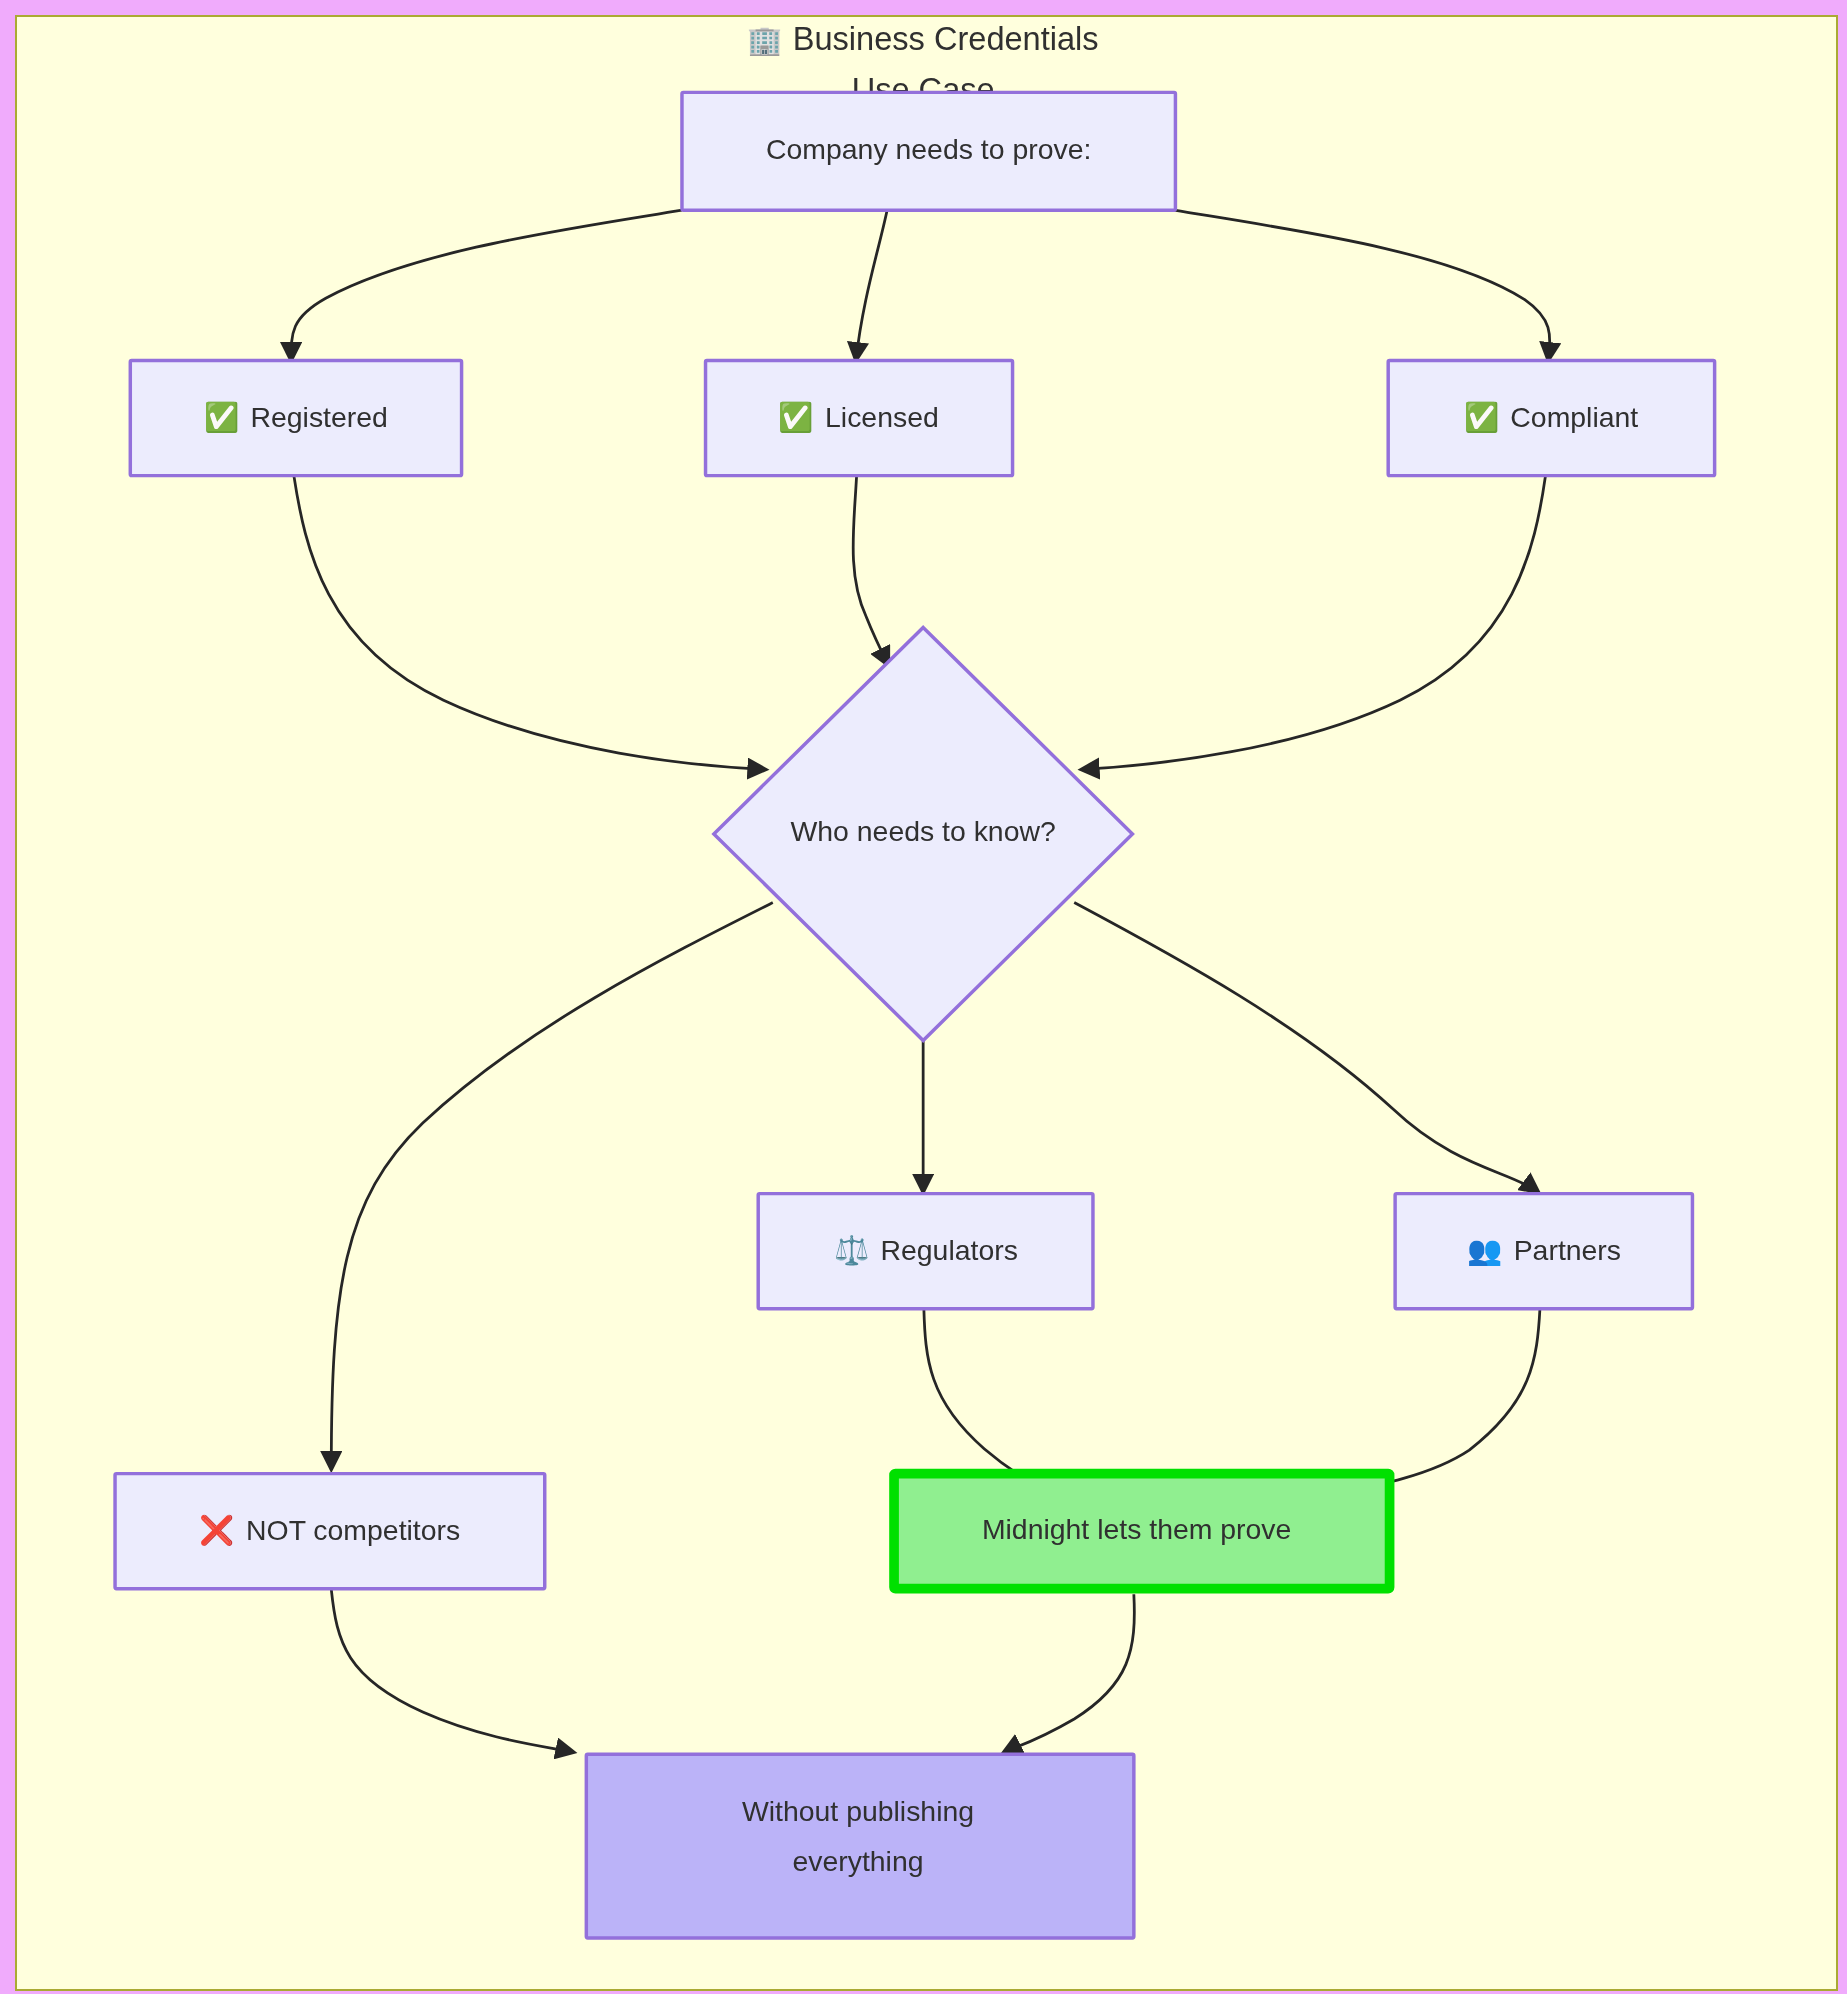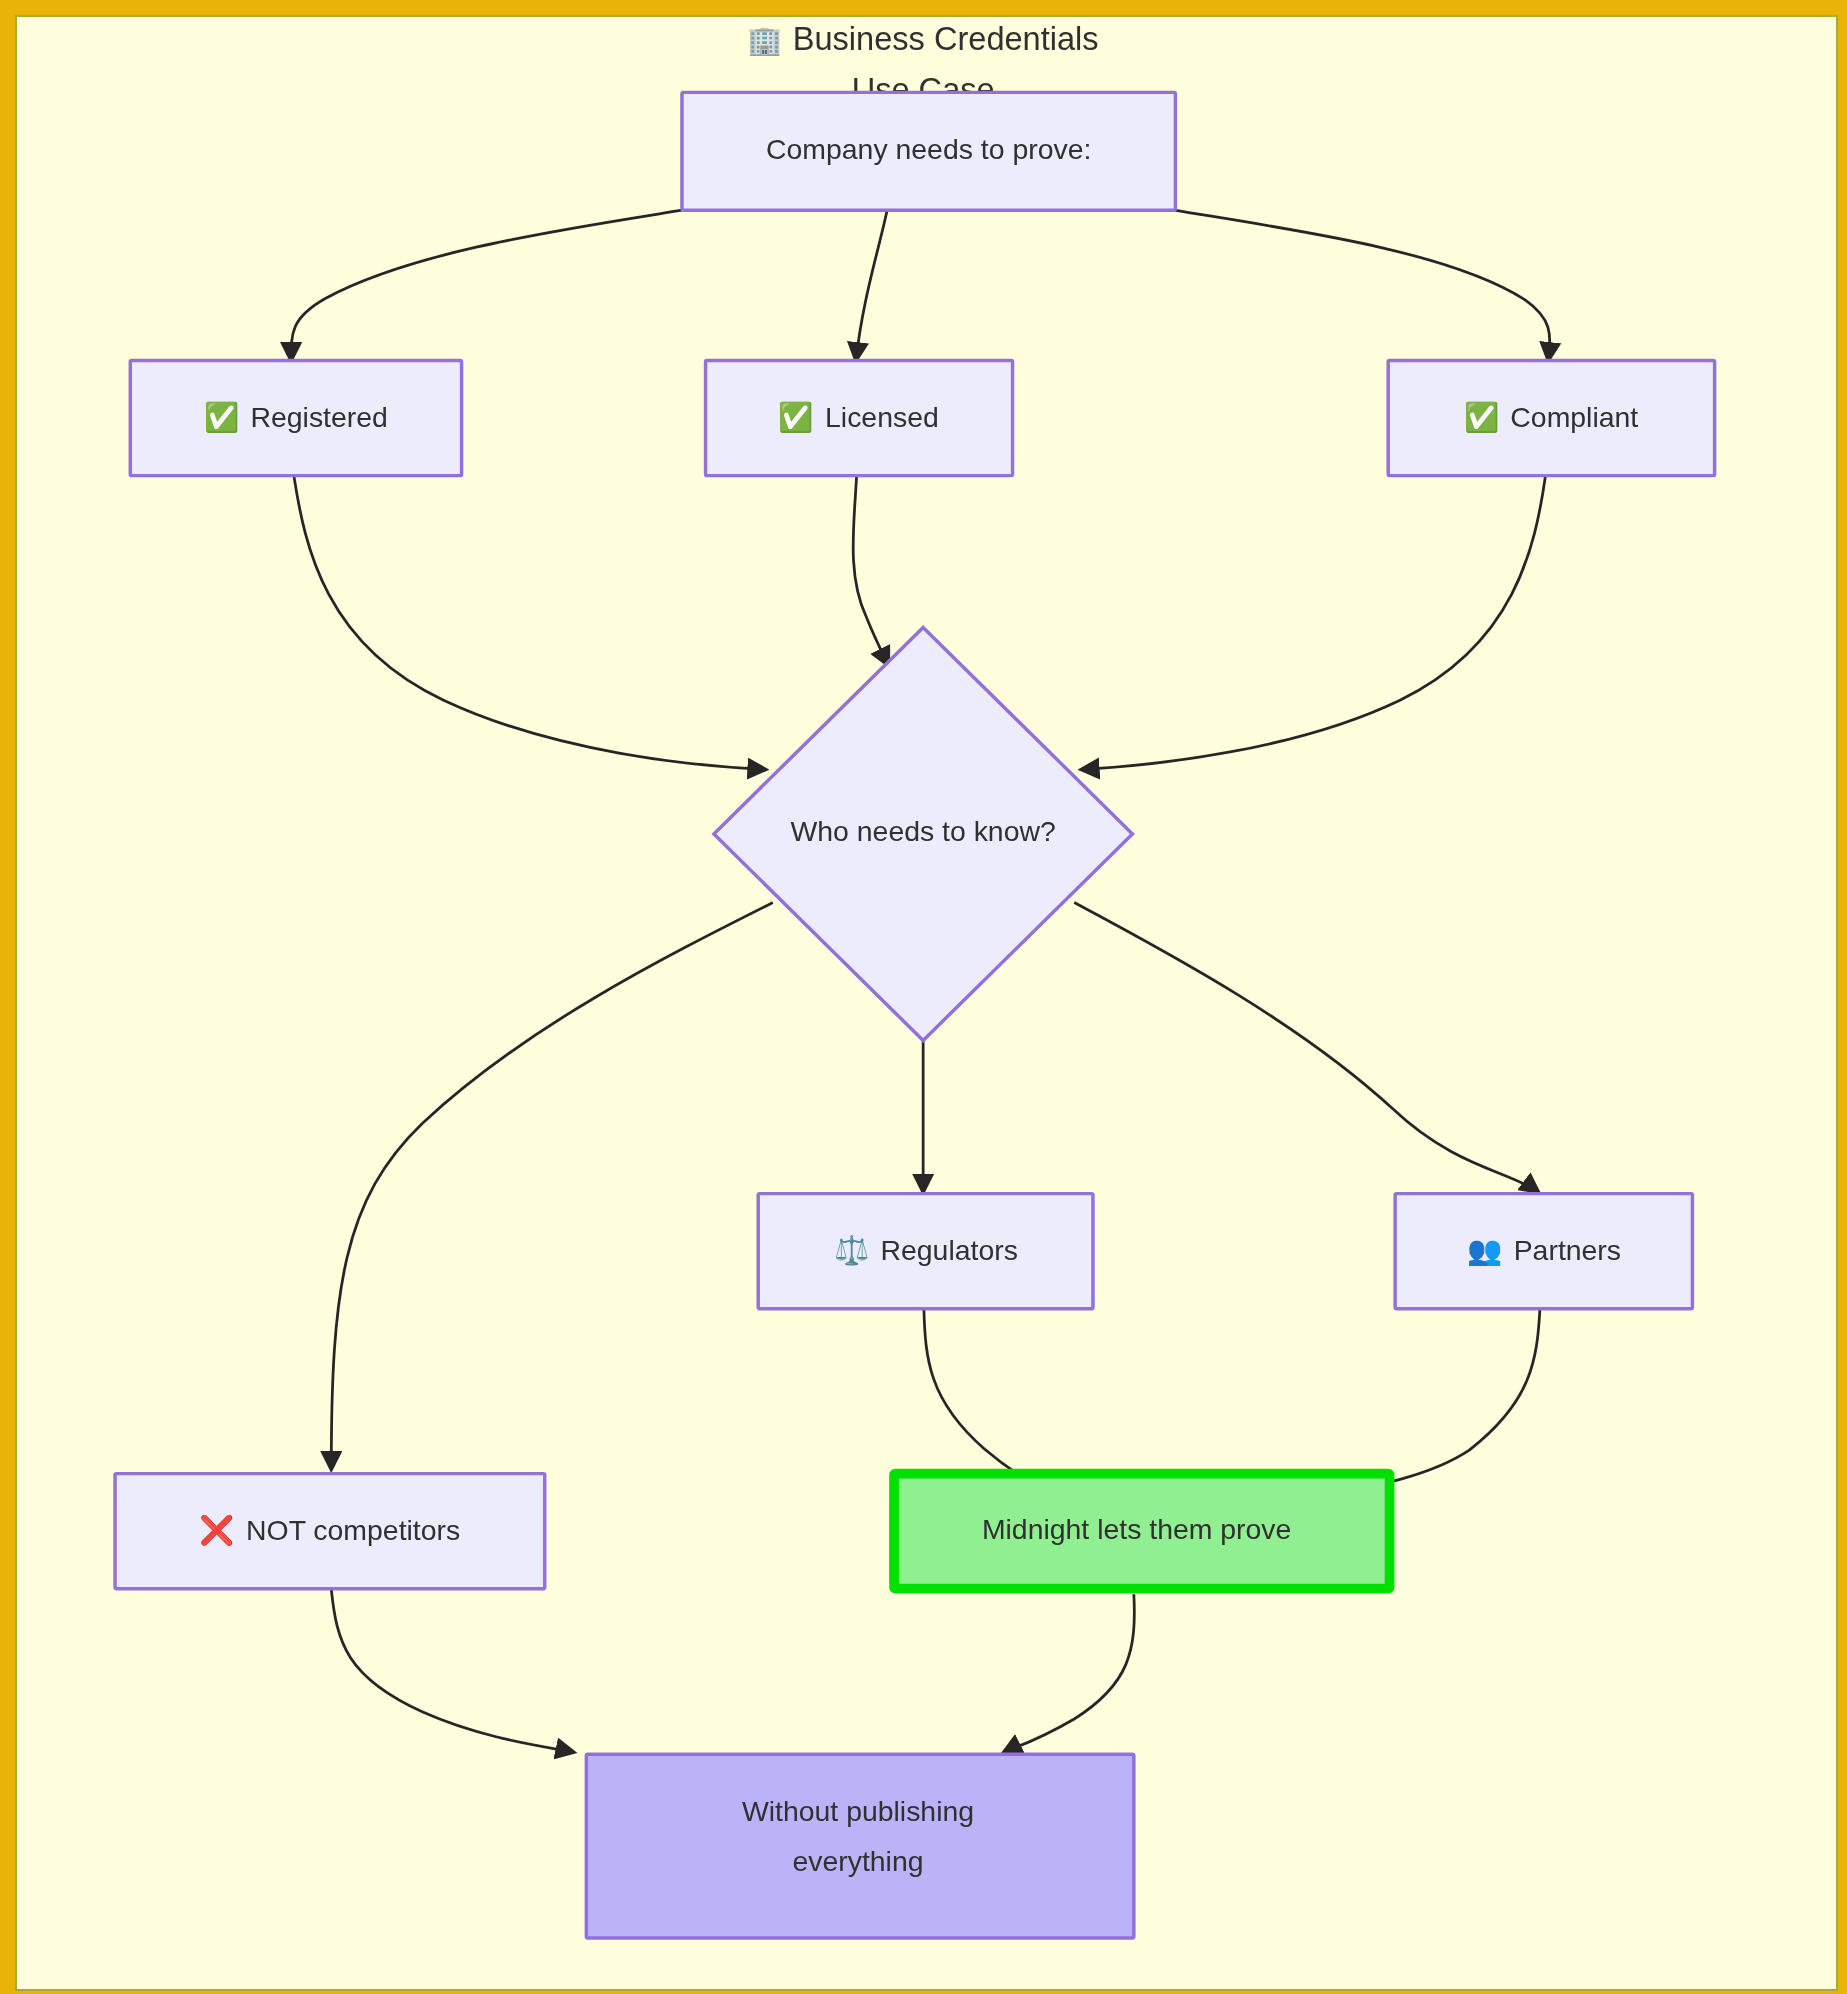--- a/index.html
+++ b/index.html
@@ -4,21 +4,21 @@
 <style>
   html, body {
     margin: 0;
     padding: 0;
     background: #ffffff;
   }
   #canvas-wrap {
     position: relative;
     width: 1847px;
     height: 1995px;
-    background: #eab308;
+    background: #f0abfc;
     font-family: "Liberation Sans", sans-serif;
   }
   #diagram-frame {
     position: absolute;
     left: 15.2px;
     top: 14.6px;
     width: 1823px;
     height: 1976px;
     background: #ffffdd;
     border: 2.8px solid #aaaa33;

